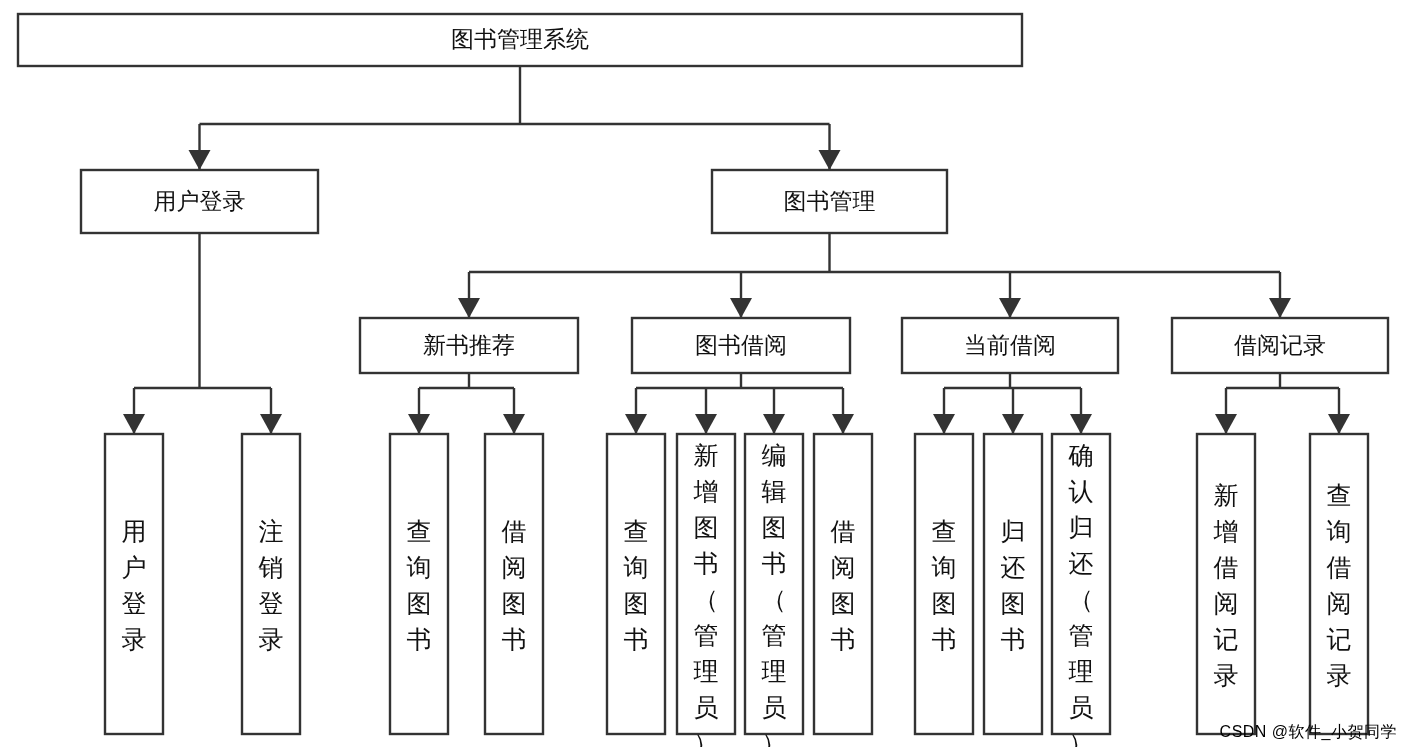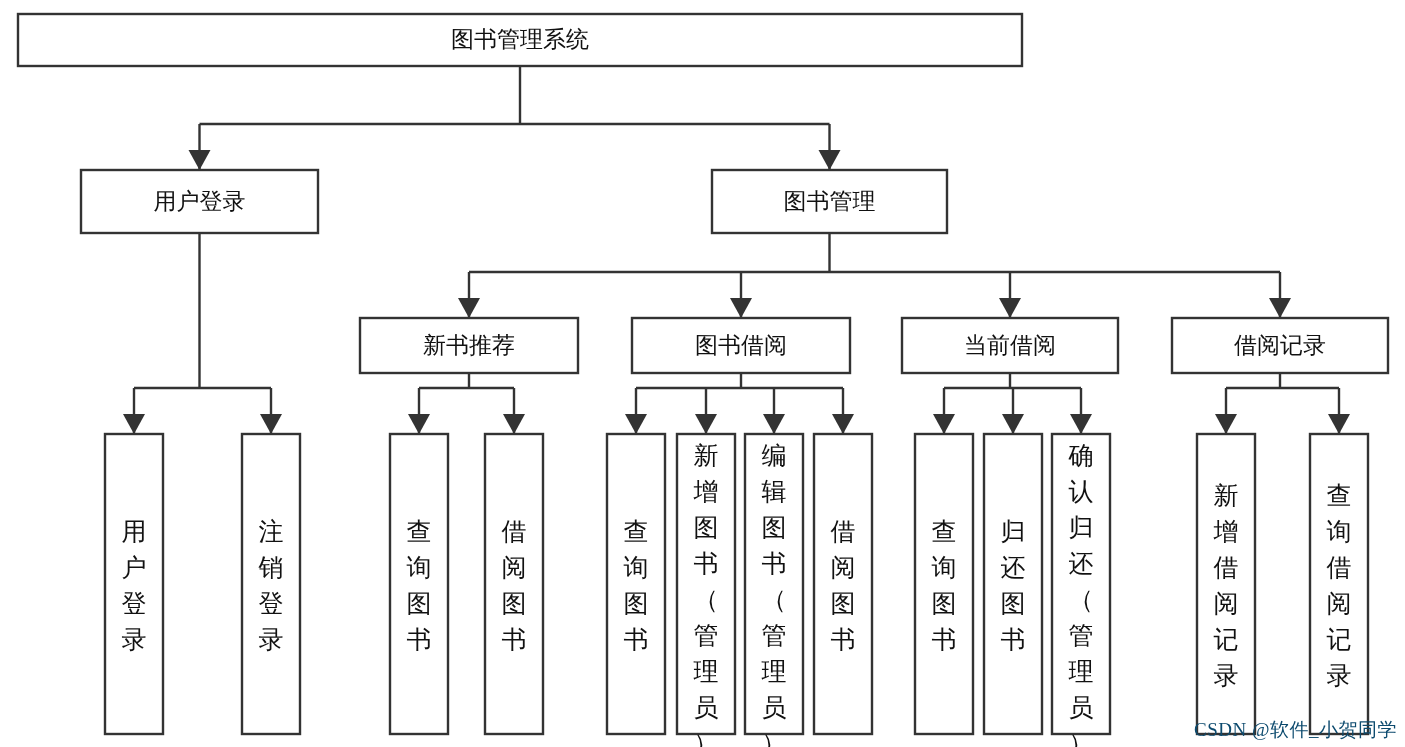--- a/index.html
+++ b/index.html
@@ -46,23 +46,23 @@
   .vlabel {
     font-family: "Liberation Sans", "DejaVu Sans", sans-serif;
     fill: #111111;
     font-size: 25px;
     text-anchor: middle;
   }
   .watermark {
     position: absolute;
     right: 8px;
     bottom: 4px;
-    font-family: Liberation Serif, serif;
-    font-size: 19px;
-    color: #0c4a6e;
+    font-family: Liberation Sans, sans-serif;
+    font-size: 16px;
+    color: #000000;
     letter-spacing: 0.5px;
     white-space: nowrap;
     user-select: none;
   }
 </style>
 </head>
 <body>
 
 <div id="diagram-root">
   <svg id="diagram-svg" width="1405" height="747" viewBox="0 0 1405 747" xmlns="http://www.w3.org/2000/svg">

